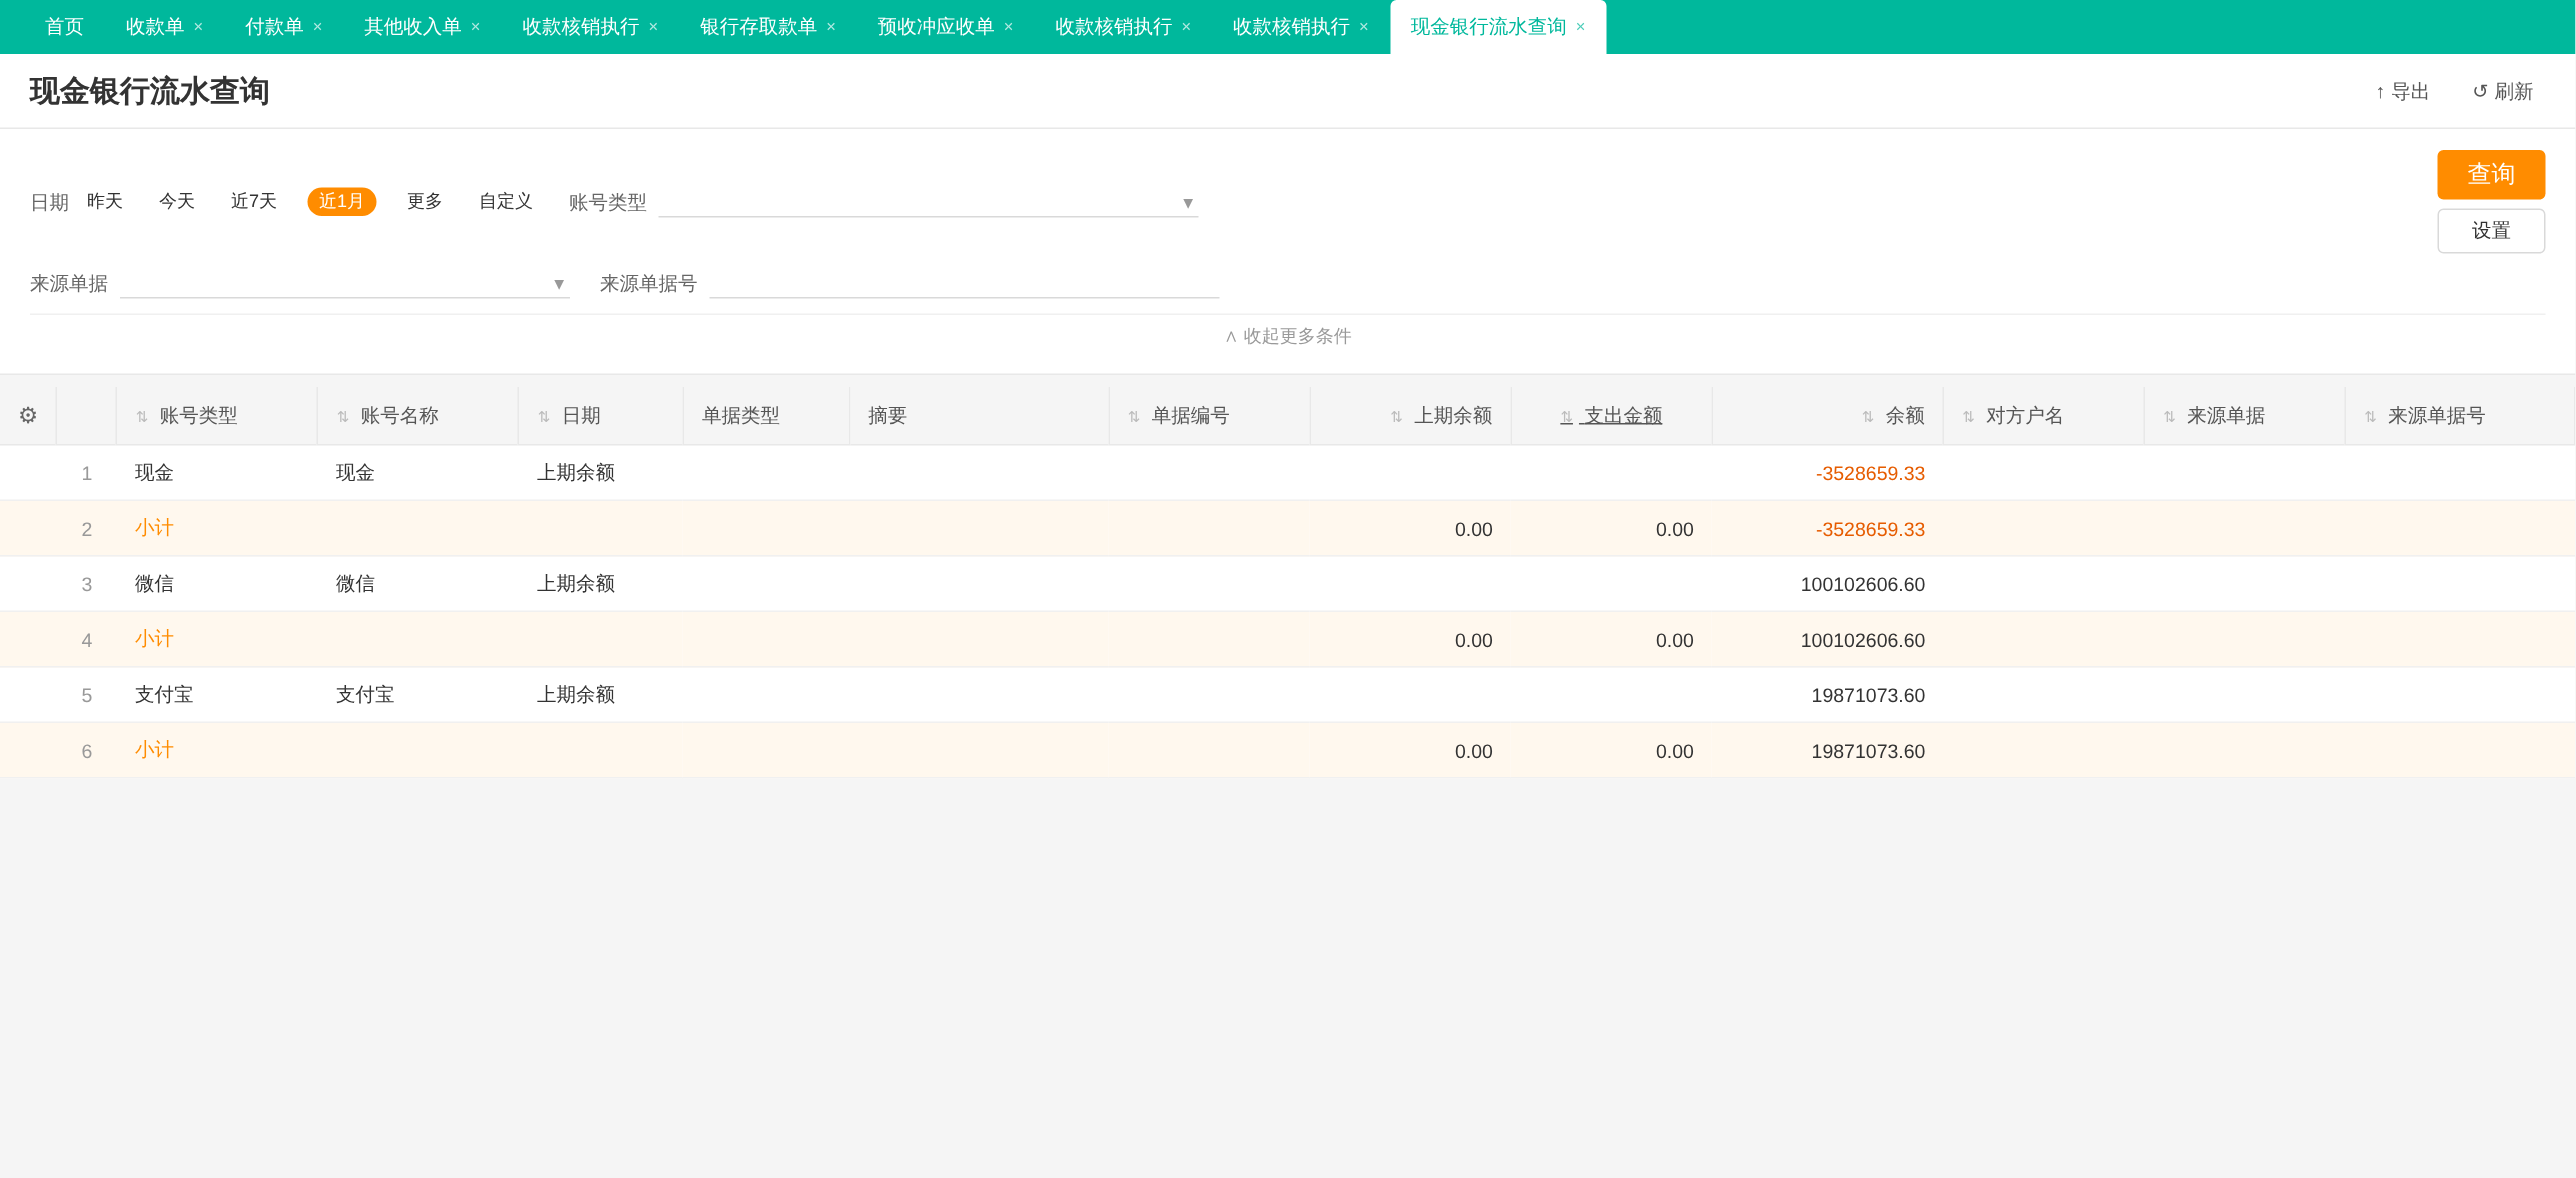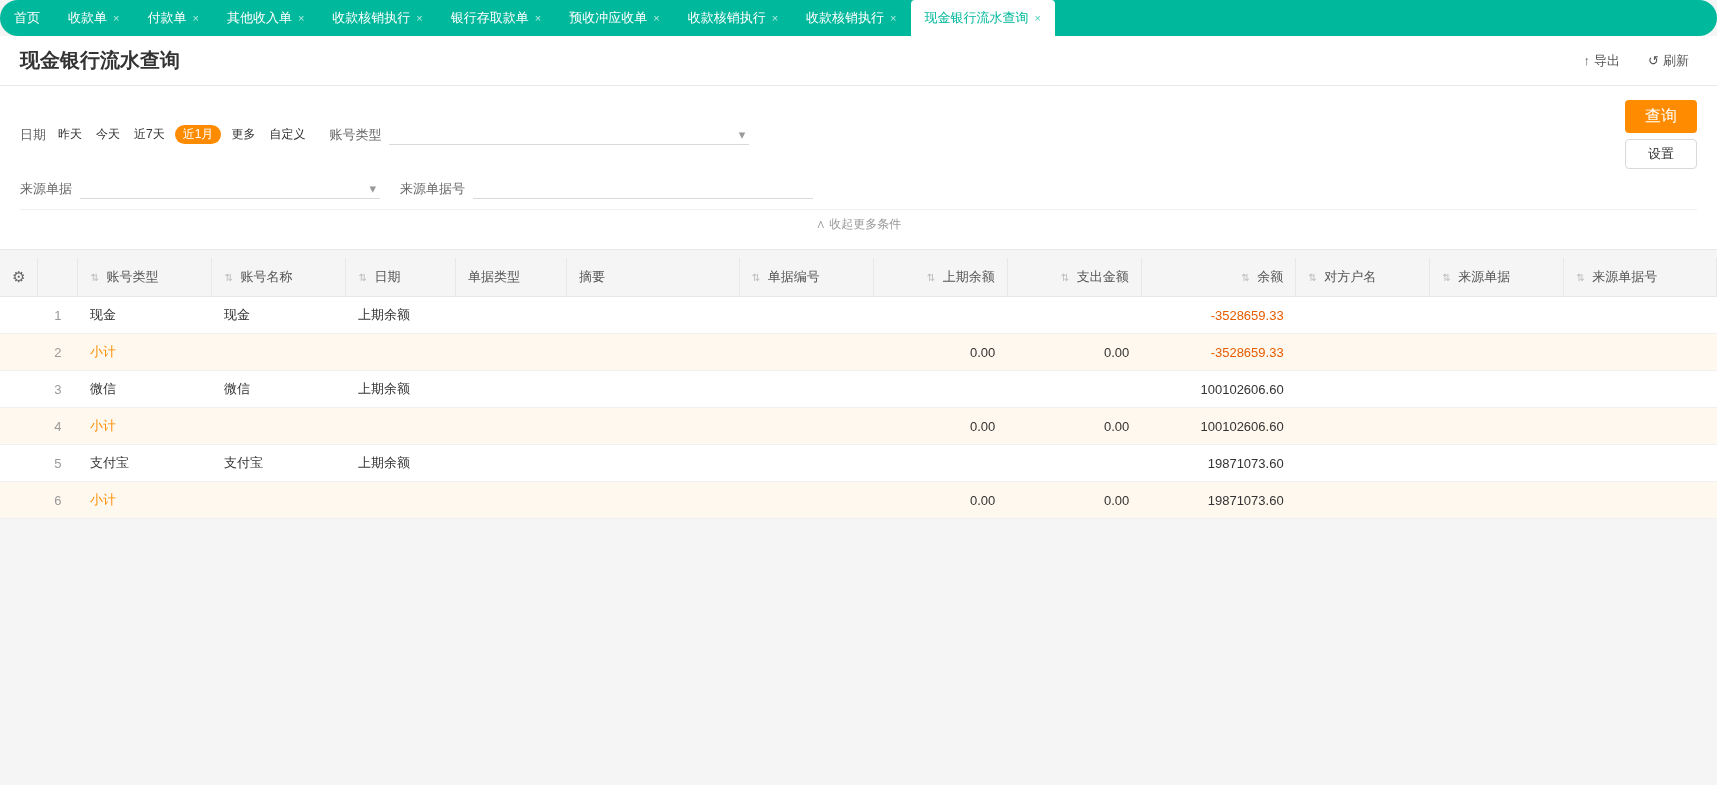--- a/index.html
+++ b/index.html
@@ -4,23 +4,22 @@
   <style>
     * { margin: 0; padding: 0; box-sizing: border-box; }
     body { font-family: 'Microsoft YaHei', Arial, sans-serif; font-size: 13px; background: #f5f5f5; color: #333; }
 
     
     .top-nav {
       background: #00b89c;
       display: flex;
       align-items: center;
       height: 36px;
-      padding: 0 0;
+      padding: 0 16px;
       overflow: hidden;
-      border-radius: 18px;
     }
     .nav-item {
       color: #fff;
       padding: 0 14px;
       height: 100%;
       display: flex;
       align-items: center;
       cursor: pointer;
       white-space: nowrap;
       font-size: 13px;
@@ -96,21 +95,21 @@
       align-items: center;
       gap: 8px;
     }
     .filter-label {
       color: #666;
       white-space: nowrap;
       font-size: 13px;
     }
     .date-options {
       display: flex;
-      gap: 6px;
+      gap: 16px;
       align-items: center;
     }
     .date-opt {
       color: #333;
       font-size: 12px;
       cursor: pointer;
       padding: 1px 4px;
     }
     .date-opt.active {
       background: #ff8c00;
@@ -393,21 +392,21 @@
           <span>摘要</span>
         </th>
         <th>
           <span class="sort-arrows">⇅</span>
           <span>单据编号</span>
         </th>
         <th style="text-align:right;">
           <span class="sort-arrows">⇅</span>
           <span>上期余额</span>
         </th>
-        <th style="text-align:right;">
+        <th style="text-align:center;text-decoration:underline;">
           <span class="sort-arrows">⇅</span>
           <span>支出金额</span>
         </th>
         <th style="text-align:right;">
           <span class="sort-arrows">⇅</span>
           <span>余额</span>
         </th>
         <th>
           <span class="sort-arrows">⇅</span>
           <span>对方户名</span>

